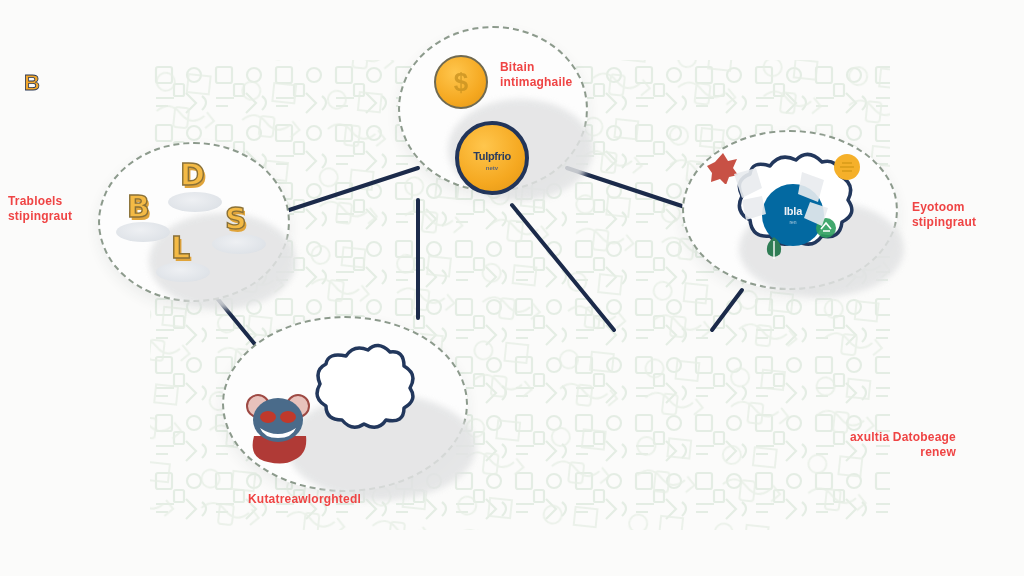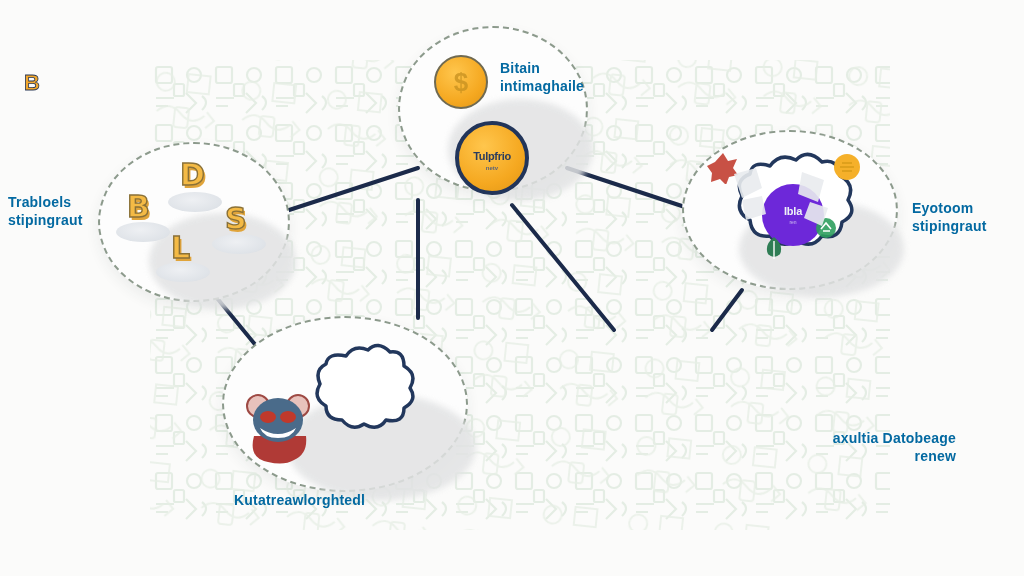--- a/index.html
+++ b/index.html
@@ -47,22 +47,22 @@
     width: 78%;
     height: 62%;
     background: #e2e3e4;
     border-radius: 50% 50% 50% 50%;
     filter: blur(3px);
     opacity: 0.85;
   }
 
   .label {
     position: absolute;
-    color: #0369a1;
-    font-size: 14px;
+    color: #ef4444;
+    font-size: 12px;
     font-weight: 600;
     line-height: 1.25;
     letter-spacing: 0.2px;
     white-space: pre-line;
   }
 
   
   #title {
     position: absolute;
     left: 24px;
@@ -135,21 +135,21 @@
     font-weight: 700;
     color: #c6901f;
     opacity: 0.75;
   }
 
   
   .blobwrap { position: absolute; }
   .navydisc {
     position: absolute;
     border-radius: 50%;
-    background: #6d28d9;
+    background: #0369a1;
     display: flex;
     flex-direction: column;
     align-items: center;
     justify-content: center;
     color: #eef1f6;
   }
   .navydisc .disc-text {
     font-size: 11px;
     font-weight: 700;
     letter-spacing: -0.2px;
@@ -300,18 +300,18 @@
     <svg class="mascot" style="left:18px; top:72px;" width="78" height="76" viewBox="0 0 78 76">
       <path d="M12 46 q-6 22 14 26 q16 4 26 -2 q14 -6 12 -24 z" fill="#b03a36"></path>
       <ellipse cx="16" cy="16" rx="11" ry="11" fill="#e8c2bc" stroke="#9e4a44" stroke-width="2"></ellipse>
       <ellipse cx="56" cy="16" rx="11" ry="11" fill="#e8c2bc" stroke="#9e4a44" stroke-width="2"></ellipse>
       <ellipse cx="36" cy="30" rx="25" ry="22" fill="#4a6b8a"></ellipse>
       <ellipse cx="26" cy="27" rx="8" ry="6" fill="#c0392b"></ellipse>
       <ellipse cx="46" cy="27" rx="8" ry="6" fill="#c0392b"></ellipse>
       <path d="M18 38 q18 12 36 0 q-4 10 -18 10 q-14 0 -18 -10 z" fill="#ffffff"></path>
     </svg>
   </div>
-  <div class="label" style="left:234px; top:492px; width:220px;">Kutatreawlorghtedl</div>
+  <div class="label" style="left:248px; top:492px; width:220px;">Kutatreawlorghtedl</div>
 
   <div class="label" style="left:786px; top:430px; width:170px;text-align:right;">axultia Datobeage
 renew</div>
 
 </div>
 
 </body></html>

